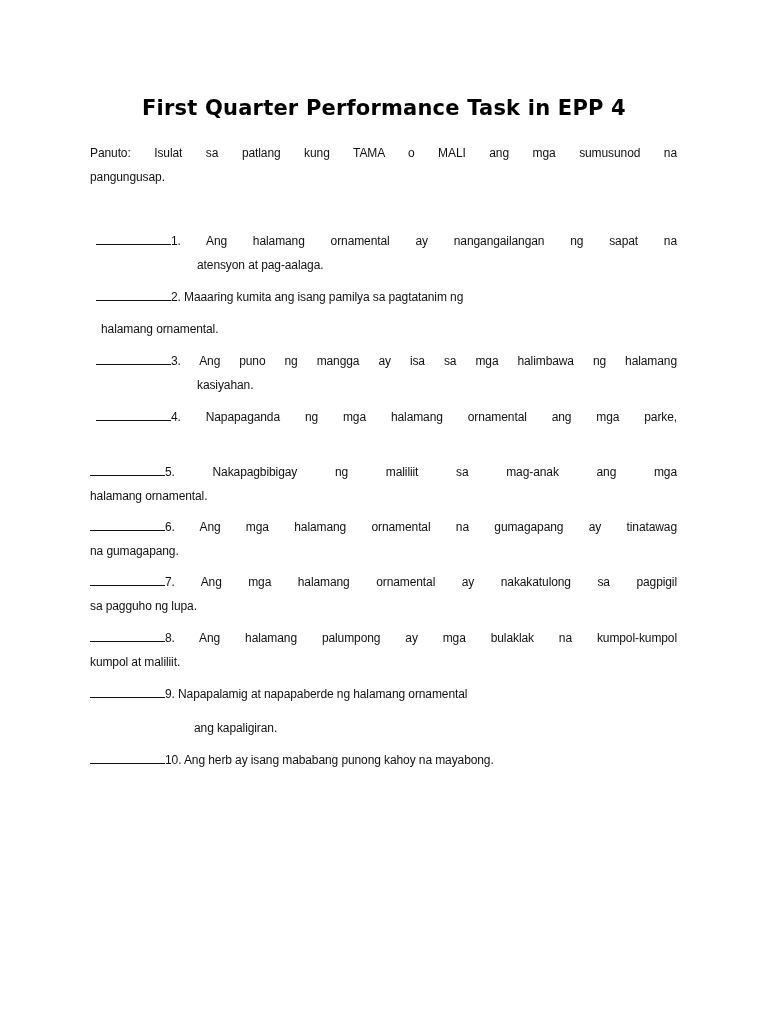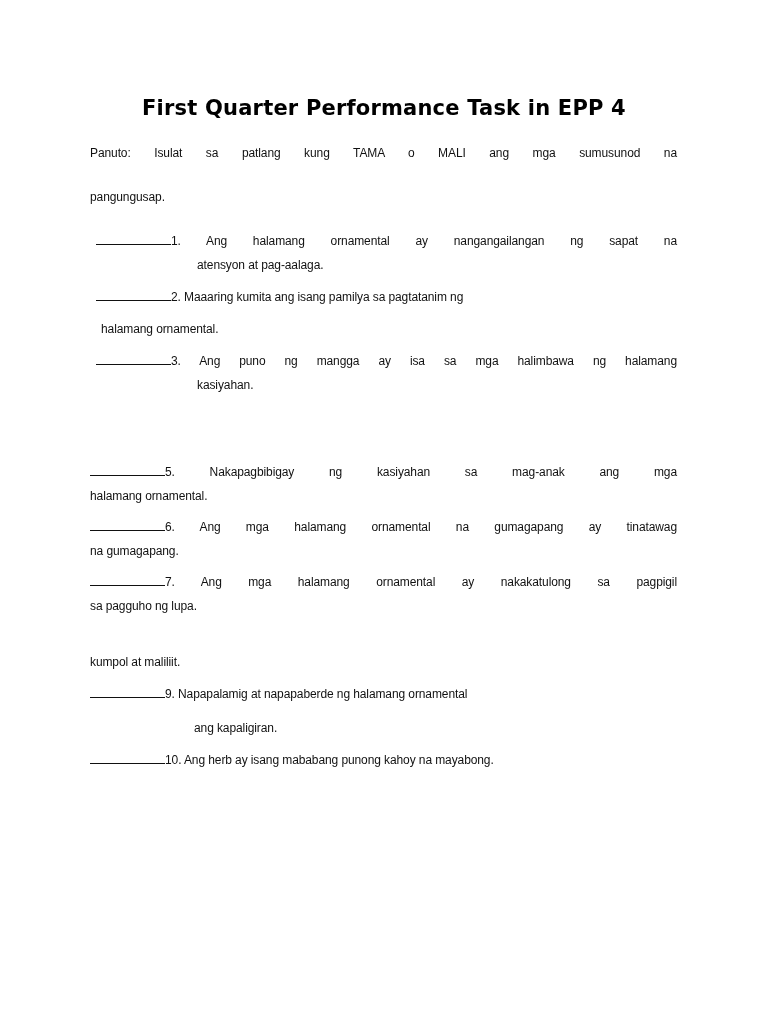--- a/index.html
+++ b/index.html
@@ -54,53 +54,59 @@
     }
   </style>
 </head>
 <body>
 
 <div class="page">
 
   <div class="title">First Quarter Performance Task in EPP 4</div>
 
   <div class="line justified" style="left:90px; top:141px; width:587px;">Panuto: Isulat sa patlang kung TAMA o MALI ang mga sumusunod na</div>
-  <div class="line" style="left:90px; top:165px;margin-top:20px;">pangungusap.</div>
+  <div class="line" style="left:90px; top:165px;">pangungusap.</div>
 
   <div class="line justified" style="left:96px; top:229px; width:581px;">
     <span class="blank"></span><span>1.</span><span> Ang halamang ornamental ay nangangailangan ng sapat na</span>
   </div>
   <div class="line" style="left:197px; top:253px;">atensyon at pag-aalaga.</div>
 
   <div class="line" style="left:96px; top:285px;">
     <span class="blank"></span><span>2.</span><span> Maaaring kumita ang isang pamilya sa pagtatanim ng</span>
   </div>
   <div class="line" style="left:101px; top:317px;">halamang ornamental.</div>
 
   <div class="line justified" style="left:96px; top:349px; width:581px;">
     <span class="blank"></span><span>3.</span><span> Ang puno ng mangga ay isa sa mga halimbawa ng halamang</span>
   </div>
   <div class="line" style="left:197px; top:373px;">kasiyahan.</div>
 
+  <div class="line justified" style="left:96px; top:405px; width:581px;">
+    <span class="blank"></span><span>4.</span><span> Napapaganda ng mga halamang ornamental ang mga parke,</span>
+  </div>
 
   <div class="line justified" style="left:90px; top:460px; width:587px;">
-    <span class="blank"></span><span>5.</span><span> Nakapagbibigay ng kasiyahan sa mag-anak ang mga</span>
+    <span class="blank"></span><span>5.</span><span> Nakapagbibigay ng maliliit sa mag-anak ang mga</span>
   </div>
   <div class="line" style="left:90px; top:484px;">halamang ornamental.</div>
 
   <div class="line justified" style="left:90px; top:515px; width:587px;">
     <span class="blank"></span><span>6.</span><span> Ang mga halamang ornamental na gumagapang ay tinatawag</span>
   </div>
   <div class="line" style="left:90px; top:539px;">na gumagapang.</div>
 
   <div class="line justified" style="left:90px; top:570px; width:587px;">
     <span class="blank"></span><span>7.</span><span> Ang mga halamang ornamental ay nakakatulong sa pagpigil</span>
   </div>
   <div class="line" style="left:90px; top:594px;">sa pagguho ng lupa.</div>
 
+  <div class="line justified" style="left:90px; top:626px; width:587px;">
+    <span class="blank"></span><span>8.</span><span> Ang halamang palumpong ay mga bulaklak na kumpol-kumpol</span>
+  </div>
   <div class="line" style="left:90px; top:650px;text-align:center;">kumpol at maliliit.</div>
 
   <div class="line" style="left:90px; top:682px;">
     <span class="blank"></span><span>9.</span><span> Napapalamig at napapaberde ng halamang ornamental</span>
   </div>
   <div class="line" style="left:194px; top:716px;">ang kapaligiran.</div>
 
   <div class="line" style="left:90px; top:748px;">
     <span class="blank"></span><span>10.</span><span> Ang herb ay isang  mababang punong kahoy na mayabong.</span>
   </div>

